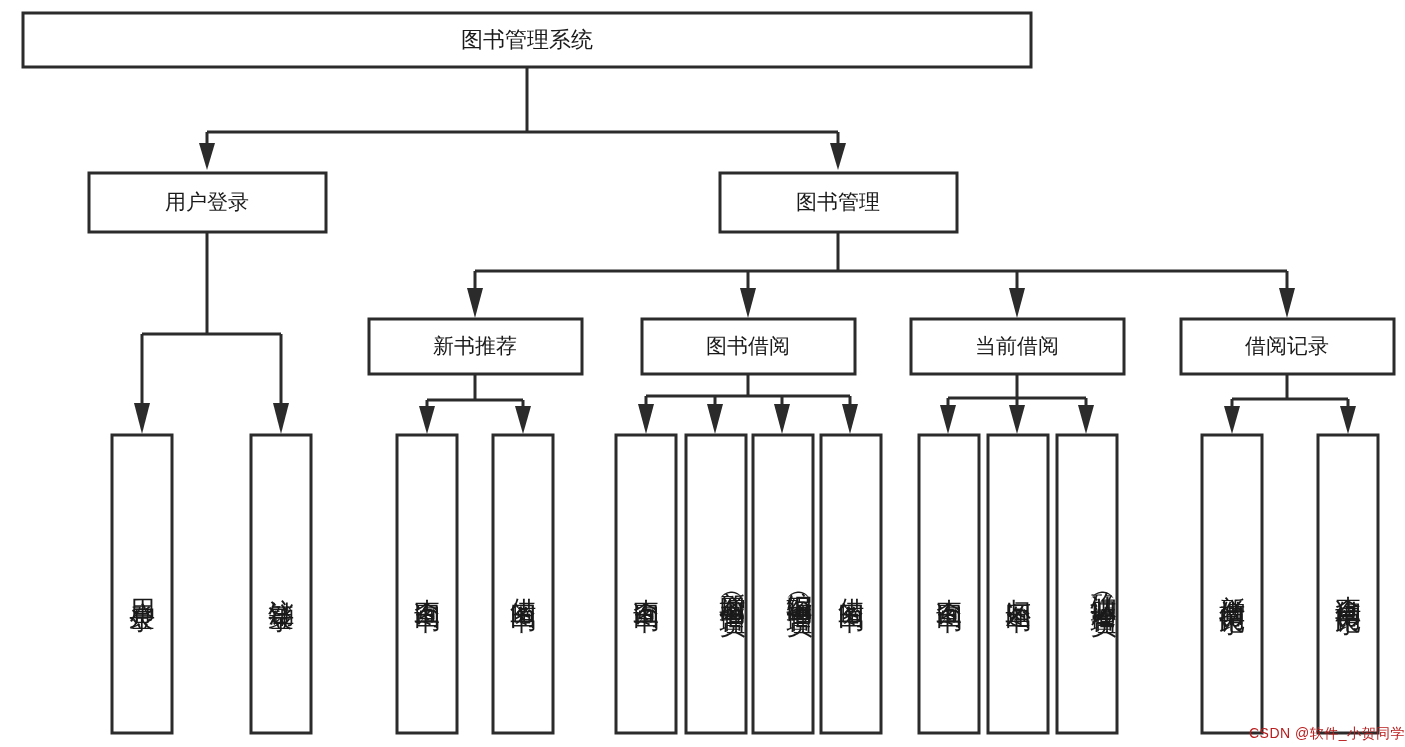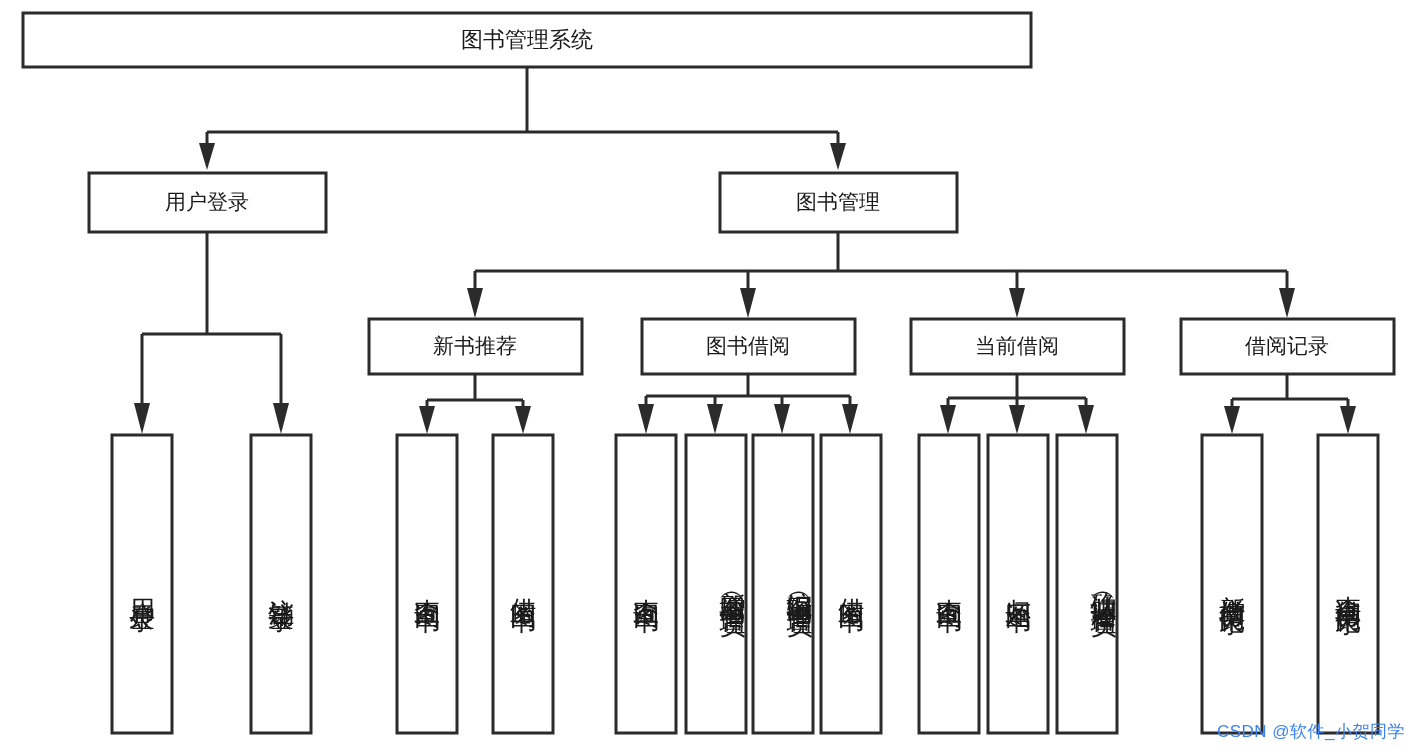--- a/index.html
+++ b/index.html
@@ -59,22 +59,22 @@
     align-items: center;
     justify-content: center;
     pointer-events: none;
     user-select: none;
   }
   .watermark {
     position: absolute;
     right: 8px;
     bottom: 4px;
     font-family: "Liberation Sans", "DejaVu Sans", sans-serif;
-    font-size: 17px;
-    color: #3b82f6;
+    font-size: 14px;
+    color: #b91c1c;
     white-space: nowrap;
     letter-spacing: 0.5px;
     margin-left: 40px;
   }
 </style>
 </head>
 <body>
 
 <div id="chart-root">
 

